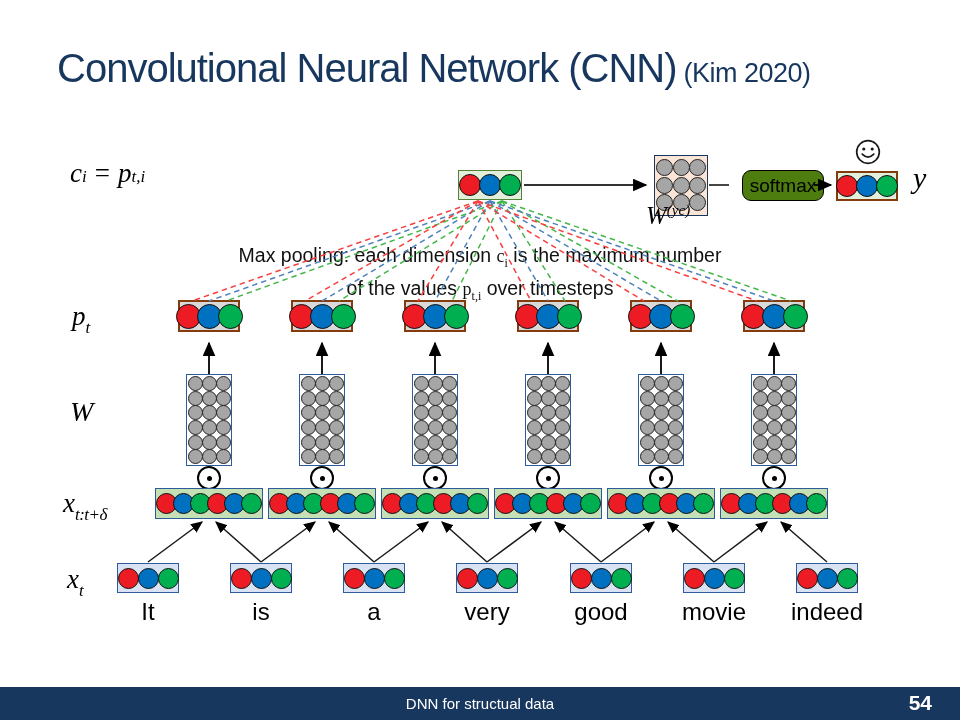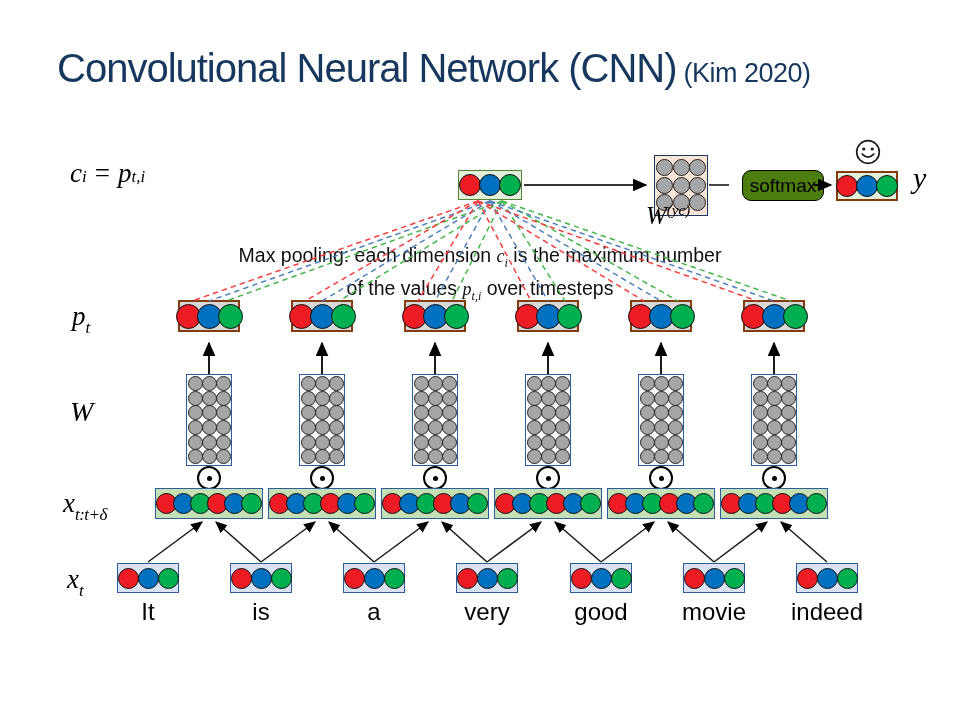--- a/index.html
+++ b/index.html
@@ -22,21 +22,21 @@
   .formula{position:absolute;left:70px;top:158px;display:flex;align-items:flex-start;
            font-size:27px;}
   .formula .subs{font-size:17px;position:relative;top:9px;}
   .maxcol{display:flex;flex-direction:column;align-items:center;margin:0 4px;}
   .maxcol .op{font-size:26px;}
   .maxcol .cond{font-size:16.5px;margin-top:-4px;letter-spacing:-0.5px;}
   .feq{margin:0 8px;}
 
   .note{position:absolute;left:90px;top:243px;width:780px;text-align:center;
         font-size:19.5px;line-height:25px;color:#111;}
-  .note .m{font-family:"Liberation Serif",serif;font-style:italic;font-size:18px;}
+  .note .m{font-family:"Liberation Serif",serif;font-size:18px;}
   .note .m sub{font-size:12px;}
 
   .layer-label{position:absolute;font-size:27px;}
   .layer-label .subs{font-size:17px;position:relative;top:8px;letter-spacing:-0.5px;}
 
   
   .vbox{position:absolute;display:flex;align-items:center;justify-content:center;
         box-sizing:border-box;}
   .dot{border-radius:50%;border:1.5px solid #111;box-sizing:border-box;flex:none;}
   .pool-box{background:var(--lightGreen);border:1.6px solid var(--greenBorder);}
@@ -445,13 +445,17 @@
         <line x1="487" y1="562" x2="541" y2="522" stroke="#1a1a1a" stroke-width="1.5" marker-end="url(#ah)"></line>
         <line x1="601" y1="562" x2="555" y2="522" stroke="#1a1a1a" stroke-width="1.5" marker-end="url(#ah)"></line>
         <line x1="601" y1="562" x2="654" y2="522" stroke="#1a1a1a" stroke-width="1.5" marker-end="url(#ah)"></line>
         <line x1="714" y1="562" x2="668" y2="522" stroke="#1a1a1a" stroke-width="1.5" marker-end="url(#ah)"></line>
         <line x1="714" y1="562" x2="767" y2="522" stroke="#1a1a1a" stroke-width="1.5" marker-end="url(#ah)"></line>
         <line x1="827" y1="562" x2="781" y2="522" stroke="#1a1a1a" stroke-width="1.5" marker-end="url(#ah)"></line>
       </g>
   </svg>
 
 
+  <div class="footer">
+    <div class="footer-text">DNN for structual data</div>
+    <div class="footer-page">54</div>
+  </div>
 </div>
 
 </body></html>

